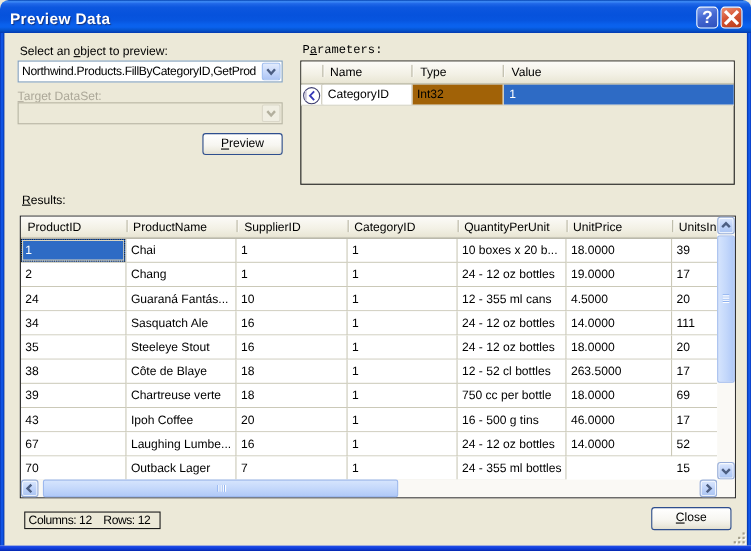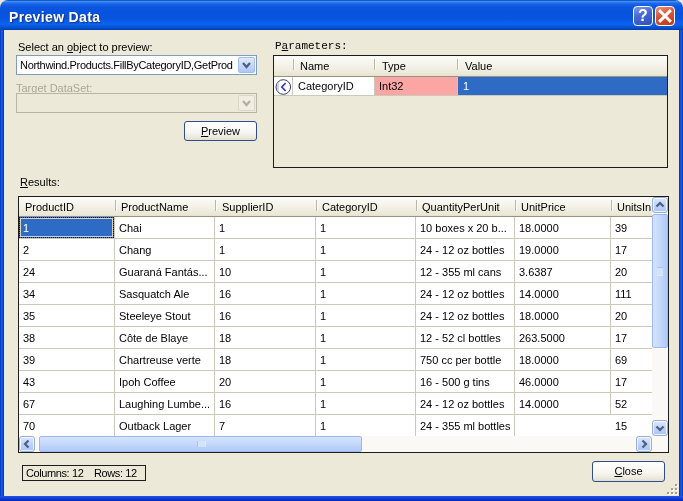--- a/index.html
+++ b/index.html
@@ -41,21 +41,21 @@
 .htick { position:absolute; top:3px; width:1px; height:11px; background:#BAB7A5; box-shadow:1px 0 0 #FBFAF6; }
 .hlabel { position:absolute; top:4px; white-space:nowrap; }
 
 
 #lbl-params { left:275px; top:40px;font-family:Liberation Mono, monospace; }
 #pgrid { left:273px; top:55px; width:395px; height:113px; }
 #pgrid .ghead { width:393px; height:21px; }
 #prow { position:absolute; left:0; top:21px; width:393px; height:19px; background:#fff; border-bottom:1px solid #CBC9B8; }
 #prowhdr { position:absolute; left:0; top:0; width:19px; height:18px; background:#fff; border-right:1px solid #CBC9B8; }
 #pcell-name { position:absolute; left:20px; top:0px; width:80px; height:18px; background:#fff; padding:3px 0 0 4px; }
-#pcell-type { position:absolute; left:101px; top:0px; width:82px; height:18px; background:#fca5a5; padding:3px 0 0 4px; }
+#pcell-type { position:absolute; left:101px; top:0px; width:82px; height:18px; background:#a16207; padding:3px 0 0 4px; }
 #pcell-value { position:absolute; left:184px; top:0px; width:209px; height:18px; background:#2E6BC5; color:#fff; padding:3px 0 0 5px; }
 .pvline { position:absolute; top:0; width:1px; height:18px; background:#CBC9B8; }
 
 
 #lbl-results { left:20px; top:176px; }
 #rgrid { left:18px; top:196px; width:651px; height:257px; background:#fff; }
 #rgrid .ghead { width:633px; height:20px; }
 #rows { position:absolute; left:0; top:20px; width:633px; height:219px; overflow:hidden; }
 .rrow { position:relative; width:633px; height:22px; background:#fff; }
 .rc { position:absolute; top:0; height:22px; padding:5px 0 0 4px; border-right:1px solid #CBC9B8; border-bottom:1px solid #CBC9B8; overflow:hidden; white-space:nowrap; }
@@ -175,21 +175,21 @@
       <div class="rc c4">24 - 12 oz bottles</div>
         <div class="rc c5">19.0000</div>
         <div class="rc c6">17</div>
     </div>
     <div class="rrow">
       <div class="rc c0">24</div>
         <div class="rc c1">Guaraná Fantás...</div>
         <div class="rc c2">10</div>
         <div class="rc c3">1</div>
       <div class="rc c4">12 - 355 ml cans</div>
-        <div class="rc c5">3.6387</div>
+        <div class="rc c5">4.5000</div>
         <div class="rc c6">20</div>
     </div>
     <div class="rrow">
       <div class="rc c0">34</div>
         <div class="rc c1">Sasquatch Ale</div>
         <div class="rc c2">16</div>
         <div class="rc c3">1</div>
       <div class="rc c4">24 - 12 oz bottles</div>
         <div class="rc c5">14.0000</div>
         <div class="rc c6">111</div>

